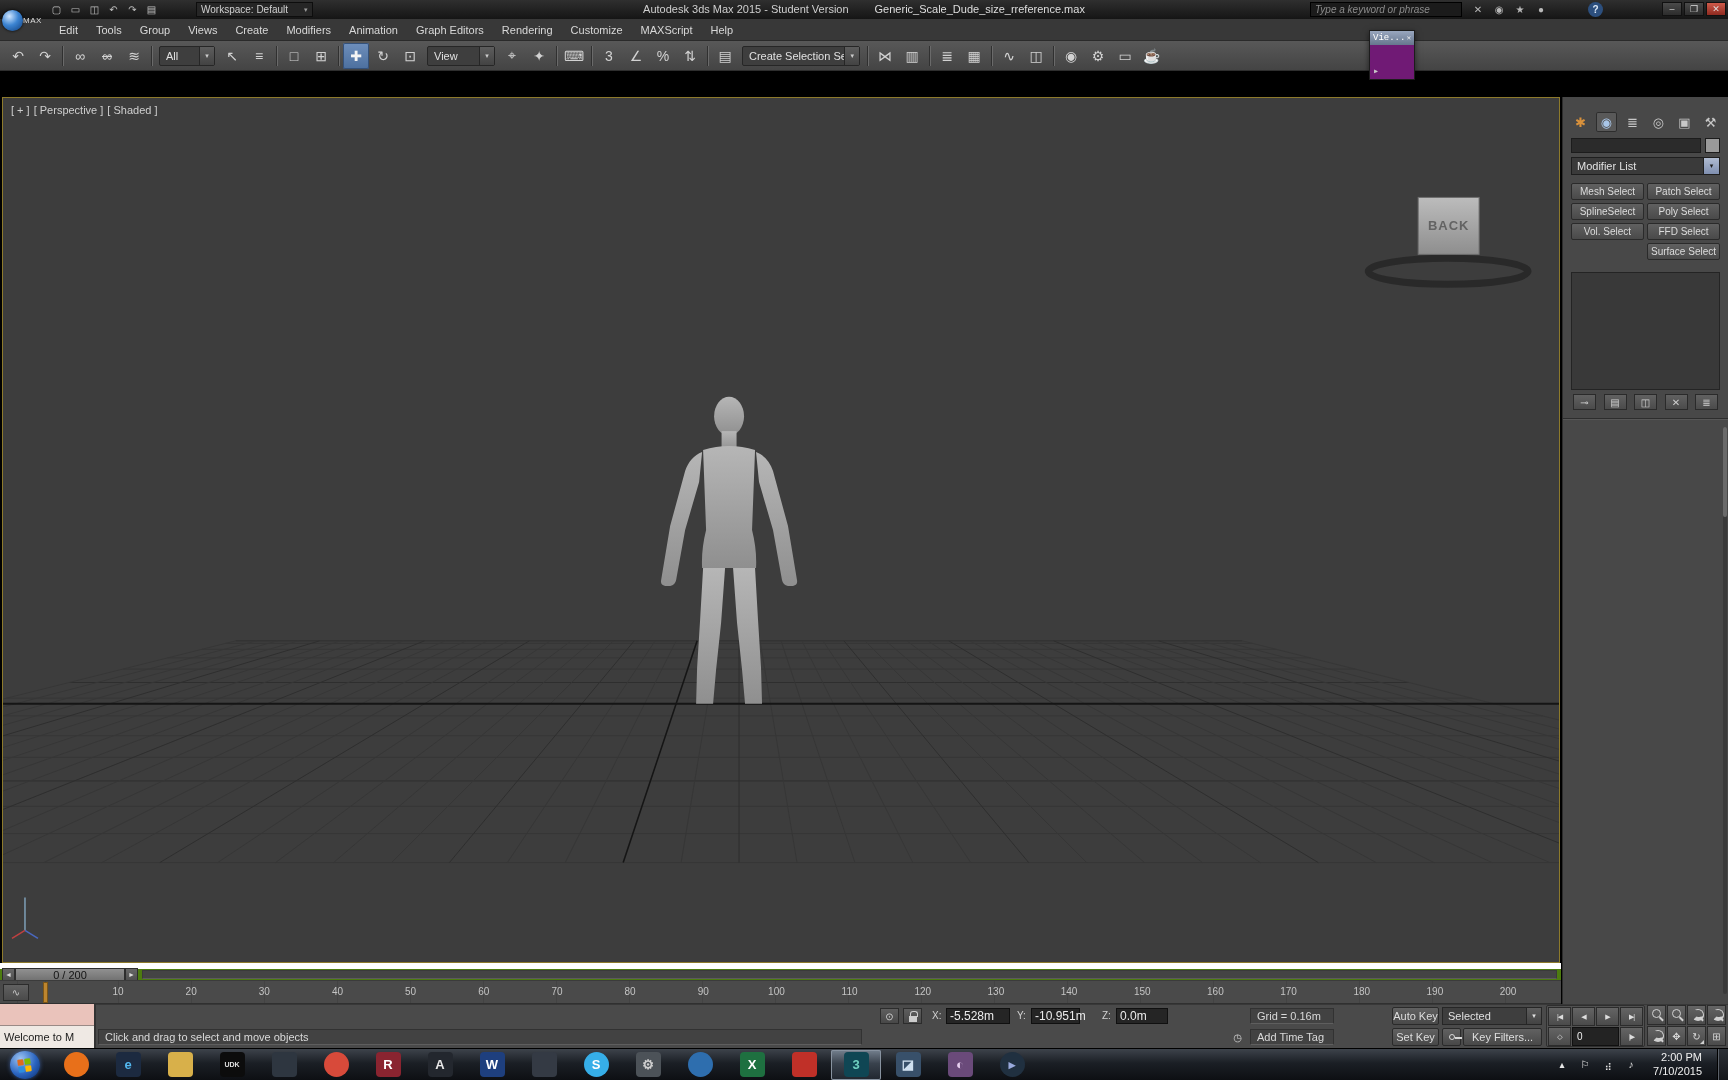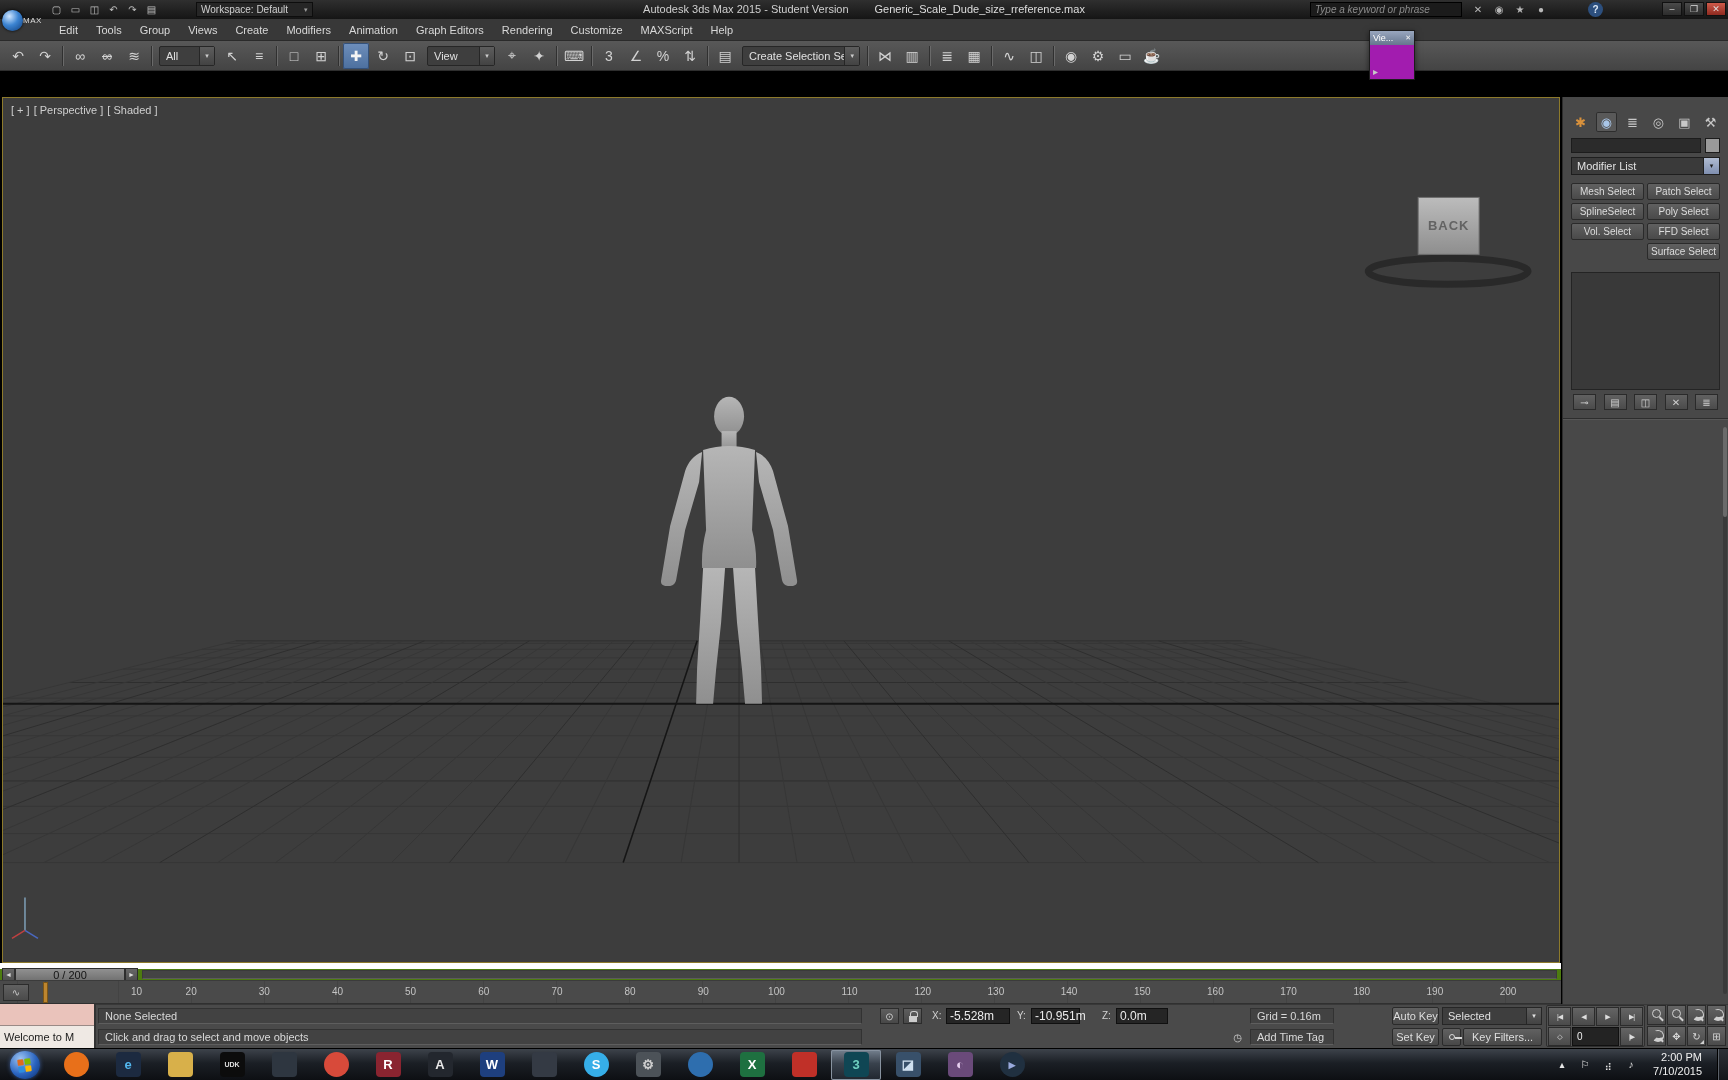--- a/index.html
+++ b/index.html
@@ -49,21 +49,21 @@
   .ribbon{position:absolute;left:0;top:71px;width:1728px;height:26px;background:#464646;border-bottom:1px solid #242424;display:flex;align-items:center;padding-left:24px;gap:4px;z-index:5;}
   .rtab{padding:3px 13px;color:#c6c6c6;border-radius:2px;}
   .rtab.active{background:linear-gradient(#6e6e6e,#555);box-shadow:inset 0 0 0 1px #7d7d7d;color:#efefef;}
   .rovf{width:22px;height:16px;margin-left:8px;border:1px solid #2c2c2c;background:linear-gradient(#5e5e5e,#474747);border-radius:3px;display:flex;align-items:center;justify-content:center;font-size:7px;color:#ccc;}
 
   
   .viewport{position:absolute;left:2px;top:97px;width:1558px;height:866px;background:#3d3d3d;border:1px solid #8d7a2b;z-index:1;}
   .scene{position:absolute;inset:0;width:100%;height:100%;}
   .vp-label{position:absolute;left:8px;top:6px;display:flex;gap:4px;font-size:11px;color:#cfcfcf;z-index:3;}
   .vp-label span{cursor:pointer;}
-  .vie-window{position:absolute;left:1369px;top:30px;width:46px;height:50px;border:1px solid #1c1c1c;box-shadow:0 2px 6px rgba(0,0,0,.55);z-index:40;background:#a21caf;}
+  .vie-window{position:absolute;left:1369px;top:30px;width:46px;height:50px;border:1px solid #1c1c1c;box-shadow:0 2px 6px rgba(0,0,0,.55);z-index:40;background:#701a75;font-family:Liberation Mono, monospace;}
   .vie-title{height:14px;background:linear-gradient(#99a7bf,#66768e);color:#fff;font-size:9px;display:flex;align-items:center;padding:0 3px;}
   .vie-close{margin-left:auto;font-size:7px;color:#f0f0f0;}
   .vie-body{height:34px;position:relative;}
   .vie-play{position:absolute;left:3px;bottom:2px;color:#c8c8c8;font-size:10px;}
 
   
   .cmdpanel{position:absolute;left:1562px;top:97px;width:166px;height:907px;background:#484848;border-left:1px solid #2c2c2c;z-index:5;}
   .cp-tabs{display:flex;align-items:center;justify-content:space-between;padding:0 7px;margin-top:14px;height:22px;}
   .cp-tab{width:21px;height:20px;display:flex;align-items:center;justify-content:center;font-size:13px;border-radius:2px;color:#c8c8c8;}
   .cp-tab.active{background:#595959;box-shadow:inset 0 0 0 1px #2d2d2d;}
@@ -554,21 +554,21 @@
     <div class="ts-btn">◄</div>
     <div class="ts-handle">0 / 200</div>
     <div class="ts-btn">►</div>
     <div class="ts-track"></div>
   </div>
 
   <div class="trackbar">
     <div class="tb-curvebtn">∿</div>
     <div class="tb-marker"></div>
 
-  <span class="tick" style="left: 94px; text-align: right;">10</span>
+  <span class="tick" style="left: 94px;">10</span>
       <span class="tick" style="left: 167.16px;">20</span>
       <span class="tick" style="left: 240.32px;">30</span>
       <span class="tick" style="left: 313.48px;">40</span>
       <span class="tick" style="left: 386.64px;">50</span>
       <span class="tick" style="left: 459.8px;">60</span>
       <span class="tick" style="left: 532.96px;">70</span>
       <span class="tick" style="left: 606.12px;">80</span>
       <span class="tick" style="left: 679.28px;">90</span>
       <span class="tick" style="left: 752.44px;">100</span>
       <span class="tick" style="left: 825.6px;">110</span>
@@ -577,23 +577,20 @@
       <span class="tick" style="left: 1045.08px;">140</span>
       <span class="tick" style="left: 1118.24px;">150</span>
       <span class="tick" style="left: 1191.4px;">160</span>
       <span class="tick" style="left: 1264.56px;">170</span>
       <span class="tick" style="left: 1337.72px;">180</span>
       <span class="tick" style="left: 1410.88px;">190</span>
       <span class="tick" style="left: 1484.04px;">200</span>
     </div>
 
   <div class="statusrow" id="srow1">
-    <div class="sfield" style="left:98px;width:764px;">
-        <span>None Selected</span>
-      </div>
     <div class="mini-btn" style="left:880px;">
         <span>⊙</span>
       </div>
     <div class="mini-btn" style="left:903px;">
         <span class="lockicon"></span>
       </div>
     <span class="clabel" style="left:932px;">X:</span>
     <div class="cfield" style="left:946px;width:64px;">
         <span>-5.528m</span>
       </div>

